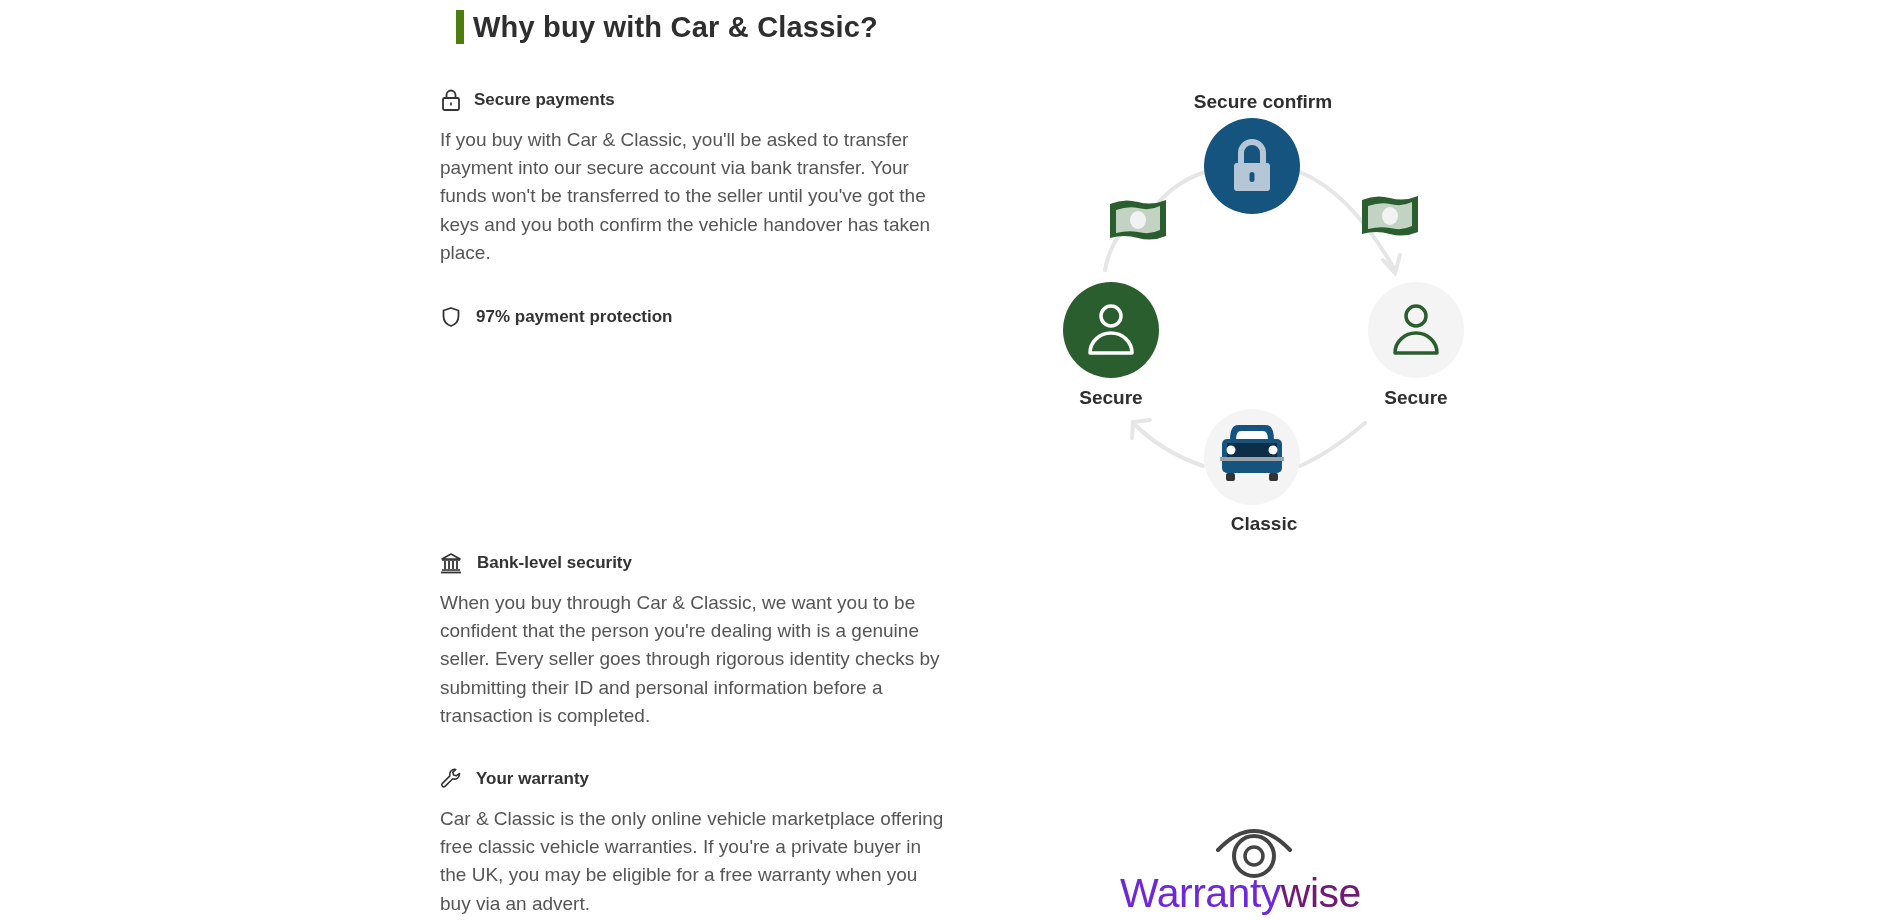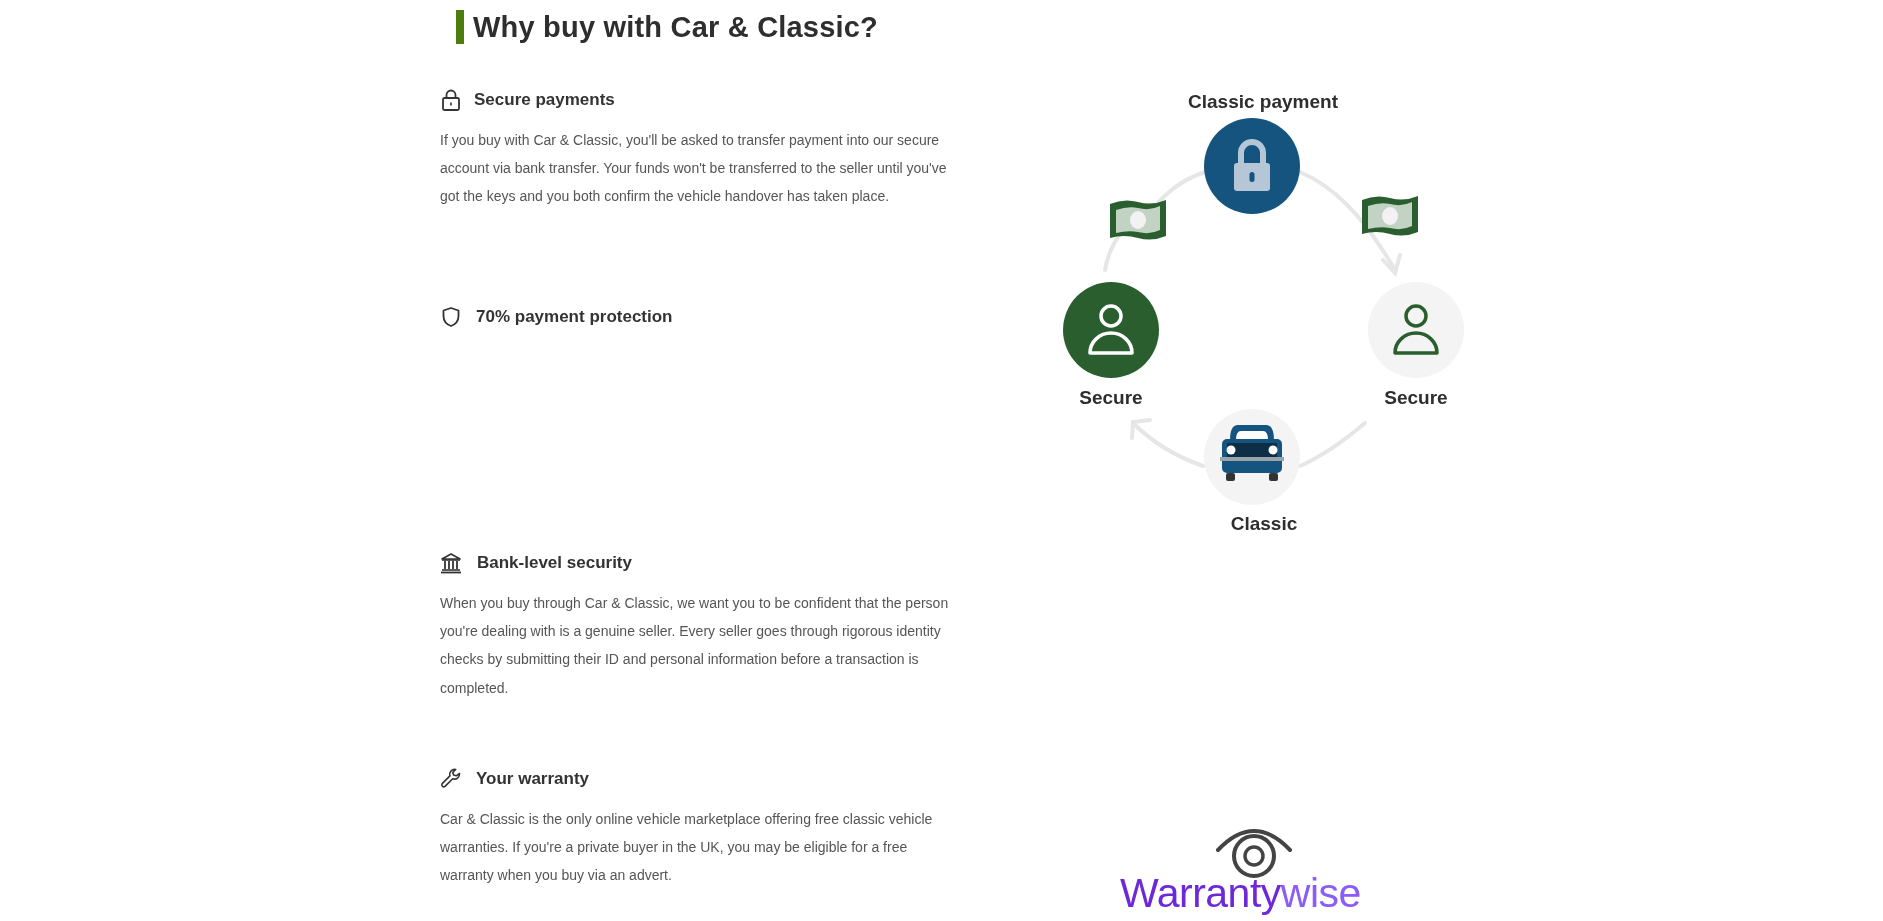--- a/index.html
+++ b/index.html
@@ -4,28 +4,28 @@
 <style>
   html, body { margin:0; padding:0; background:#ffffff; }
   body { width:1883px; height:921px; overflow:hidden; position:relative;
          font-family:"Liberation Sans", "DejaVu Sans", sans-serif; color:#333333; }
   .heading { position:absolute; left:440px; top:10px; height:34px;
              border-left:8px solid #4d7c0f; padding-left:9px;
              font-size:29px; font-weight:bold; line-height:34px; color:#2e2e2e; letter-spacing:0.2px;margin-left:16px; }
   .feature { position:absolute; left:440px; width:510px; }
   .feature-title { display:flex; align-items:center; height:24px; font-size:17px; font-weight:bold; color:#333; }
   .feature-title .ficon { width:22px; height:22px; margin-right:12px; display:inline-flex; align-items:center; justify-content:center; }
-  .feature-body { margin-top:14px; font-size:14px; line-height:28.2px; color:#555555; }
+  .feature-body { margin-top:14px; font-size:19px; line-height:28.2px; color:#555555; }
   .diagram { position:absolute; left:1040px; top:80px; width:430px; height:460px; }
   .diagram svg { position:absolute; left:0; top:0; }
   .dlabel { position:absolute; font-size:19px; font-weight:bold; color:#2e2e2e; text-align:center; white-space:nowrap; transform:translateX(-50%); }
   .warranty { position:absolute; left:1120px; top:820px; width:270px; height:100px; }
   .ww-text { position:absolute; left:0; top:50px; font-size:41px; letter-spacing:-0.5px; white-space:nowrap; font-family:"Liberation Sans", sans-serif; }
   .ww-orange { color:#6d28d9; }
-  .ww-grey { color:#8b5cf6; }
+  .ww-grey { color:#701a75; }
 </style>
 </head>
 <body>
 
 <div class="heading">Why buy with Car &amp; Classic?</div>
 
 <div class="feature" style="top:88px;">
   <div class="feature-title">
     <span class="ficon">
       <svg width="20" height="22" viewBox="0 0 20 22">
@@ -39,21 +39,21 @@
   <div class="feature-body">If you buy with Car &amp; Classic, you'll be asked to transfer payment into our secure account via bank transfer. Your funds won't be transferred to the seller until you've got the keys and you both confirm the vehicle handover has taken place.</div>
 </div>
 
 <div class="feature" style="top:305px;">
   <div class="feature-title">
     <span class="ficon" style="margin-right:14px;">
       <svg width="20" height="22" viewBox="0 0 20 22">
           <path d="M10 2 L17.5 4.5 V10 c0 5 -3.5 8.5 -7.5 10 c-4 -1.5 -7.5 -5 -7.5 -10 V4.5 Z" fill="none" stroke="#333" stroke-width="1.8" stroke-linejoin="round"></path>
         </svg>
     </span>
-    <span>70% payment protection</span>
+    <span>97% payment protection</span>
   </div>
 </div>
 
 <div class="feature" style="top:522px;margin-top:29px;">
   <div class="feature-title">
     <span class="ficon" style="margin-right:15px;">
       <svg width="22" height="22" viewBox="0 0 22 22">
           <path d="M2 7 L11 2 L20 7 Z" fill="none" stroke="#333" stroke-width="1.6" stroke-linejoin="round"></path>
           <line x1="2" y1="8" x2="20" y2="8" stroke="#333" stroke-width="1.6"></line>
           <line x1="5" y1="9" x2="5" y2="17" stroke="#333" stroke-width="1.8"></line>
@@ -132,21 +132,21 @@
       <rect x="182" y="359" width="60" height="34" rx="5" fill="#14547f"></rect>
       <rect x="187" y="363" width="50" height="14" fill="#0d2e47"></rect>
       <circle cx="191" cy="370" r="4.5" fill="#ffffff"></circle>
       <circle cx="233" cy="370" r="4.5" fill="#ffffff"></circle>
       <rect x="180" y="377" width="64" height="4" fill="#9aa3aa"></rect>
       <rect x="186" y="393" width="9" height="8" rx="2" fill="#333"></rect>
       <rect x="229" y="393" width="9" height="8" rx="2" fill="#333"></rect>
     </g>
   </svg>
 
-  <div class="dlabel" style="left:223px; top:11px;">Classic payment</div>
+  <div class="dlabel" style="left:223px; top:11px;">Secure confirm</div>
   <div class="dlabel" style="left:71px; top:307px;">Secure</div>
   <div class="dlabel" style="left:376px; top:307px;">Secure</div>
   <div class="dlabel" style="left:224px; top:433px;">Classic</div>
 </div>
 
 <div class="warranty">
   <svg width="270" height="60" viewBox="0 0 270 60" style="position:absolute;left:0;top:0;">
   <path d="M98 30 Q 134 -8 170 30" fill="none" stroke="#444" stroke-width="4" stroke-linecap="round"></path>
   <circle cx="134" cy="36" r="20" fill="none" stroke="#444" stroke-width="4"></circle>
   <circle cx="134" cy="36" r="9" fill="none" stroke="#444" stroke-width="3.5"></circle>

